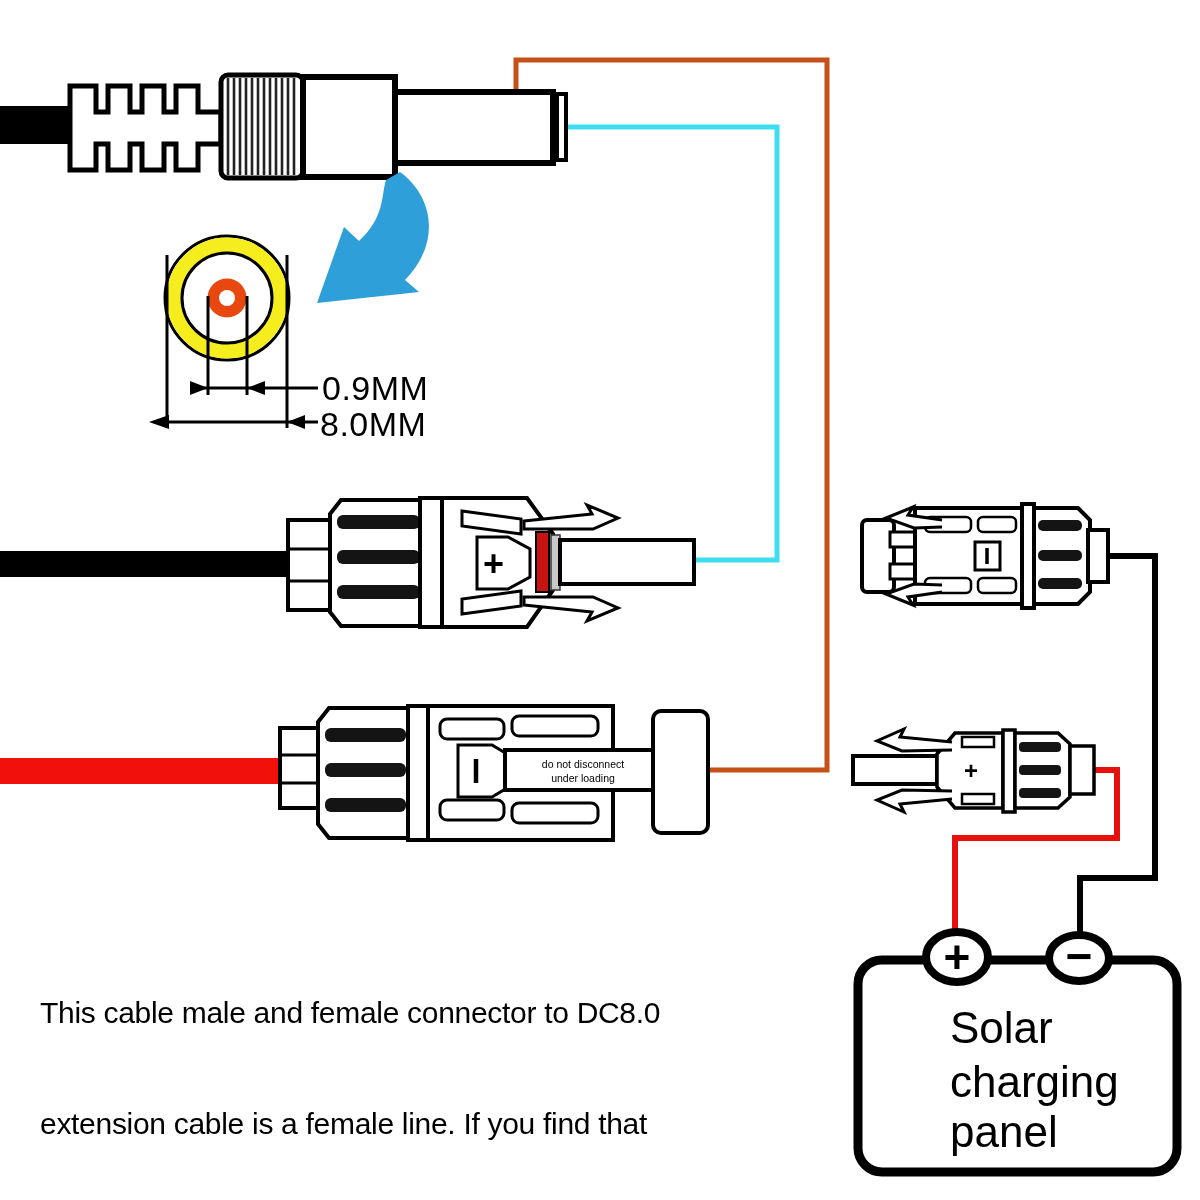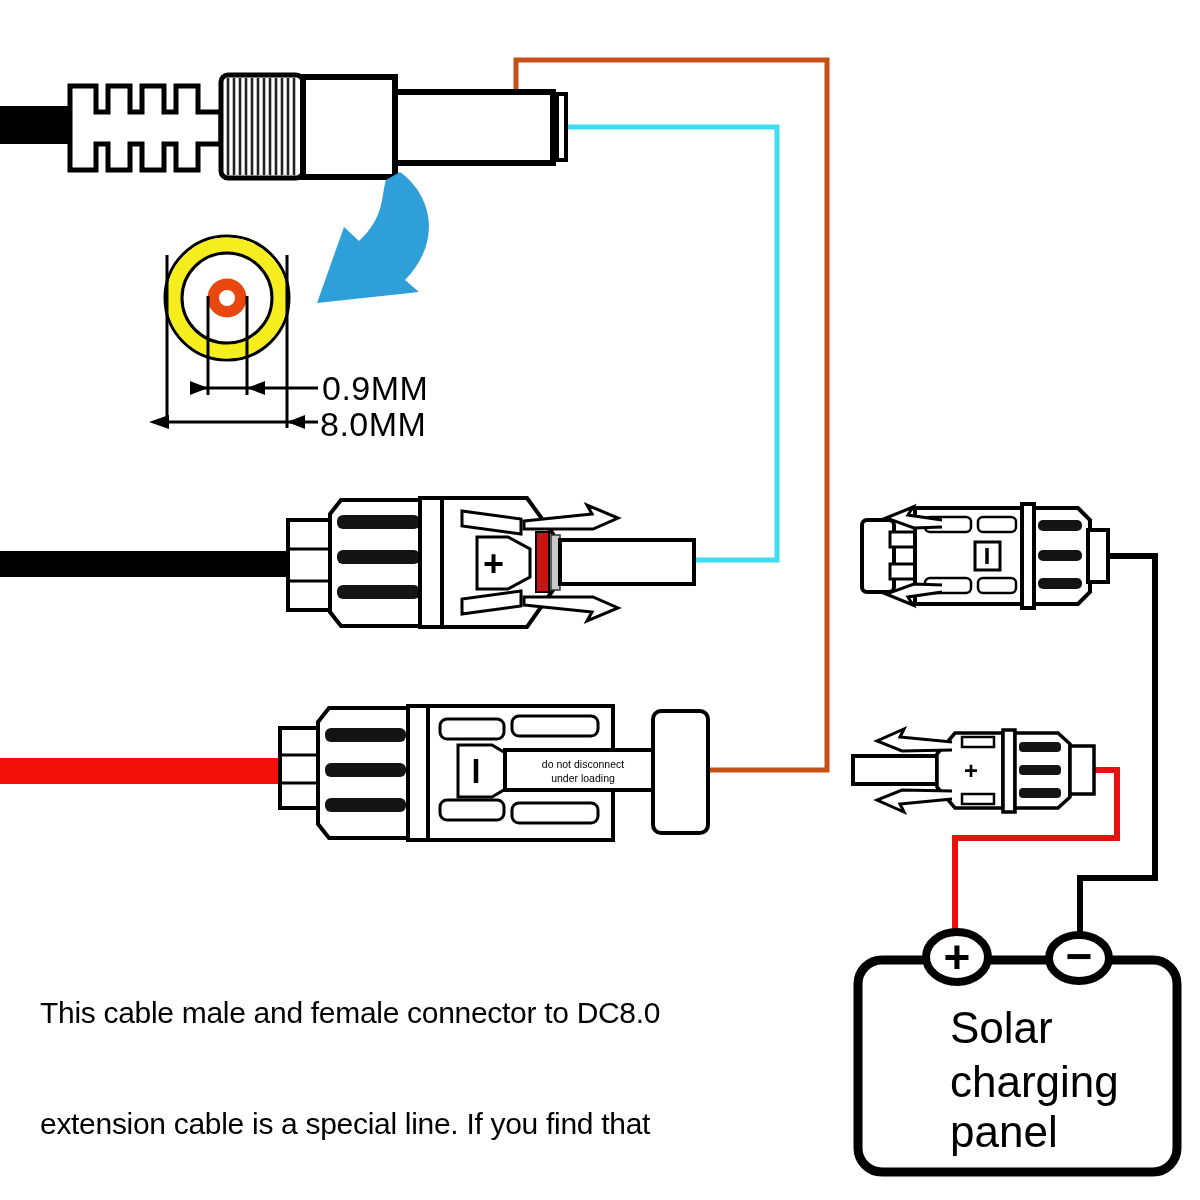--- a/index.html
+++ b/index.html
@@ -164,19 +164,19 @@
     <ellipse cx="1079" cy="958" rx="30" ry="23" fill="#fff" stroke="#000" stroke-width="8"></ellipse>
     <text class="terminal" x="1079" y="972" text-anchor="middle">−</text>
     <text class="paneltext" x="950" y="1043">Solar</text>
     <text class="paneltext" x="950" y="1097">charging</text>
     <text class="paneltext" x="950" y="1147">panel</text>
   </g>
 </svg>
 
   <div class="desc">
     <div>This cable male and female connector to DC8.0</div>
-    <div>extension cable is a special line. If you find that</div>
+    <div>extension cable is a female line. If you find that</div>
     
     
     
     
   </div>
 </div>
 
 </body></html>

